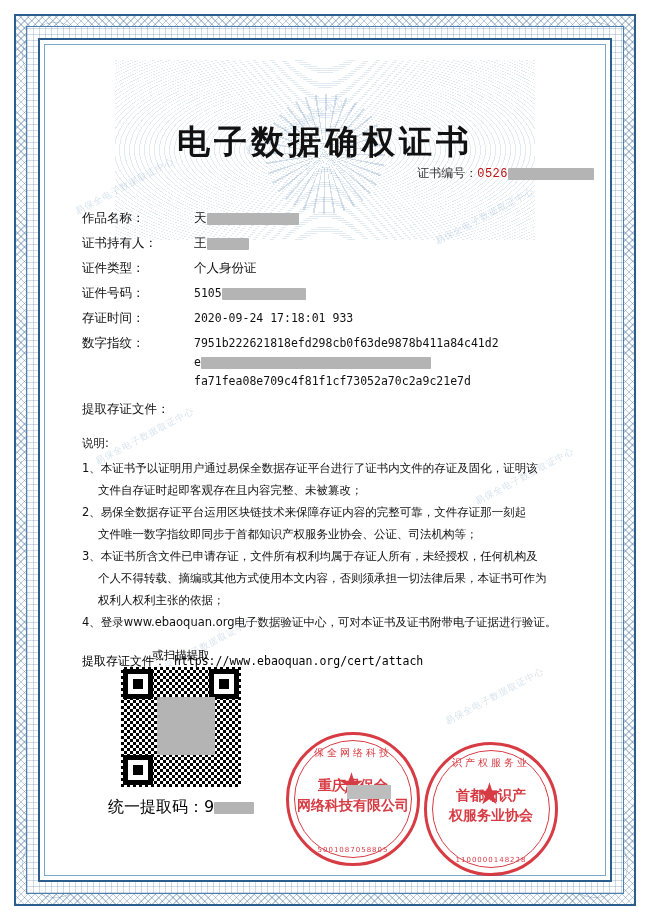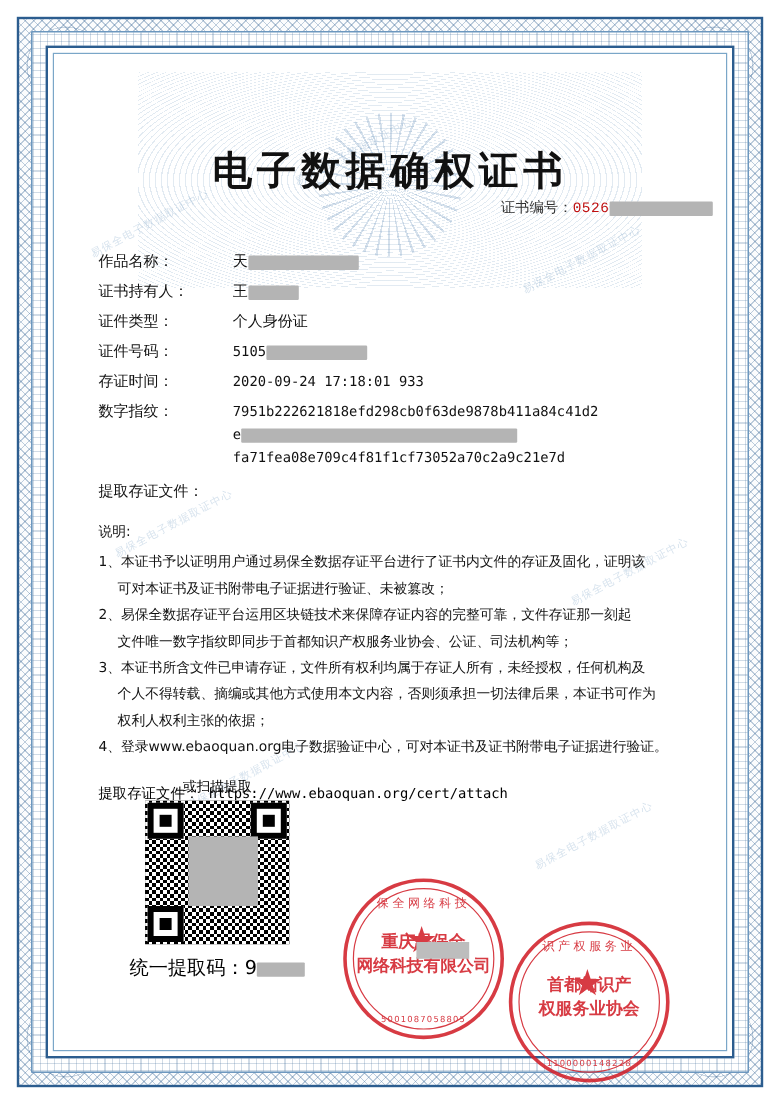--- a/index.html
+++ b/index.html
@@ -249,21 +249,21 @@
   
   .seal {
     position: absolute;
     width: 128px; height: 128px;
     border-radius: 50%;
     border: 3px solid #d2202a;
     color: #d2202a;
     opacity: .88;
   }
   .seal.left { left: 286px; top: 732px; }
-  .seal.right { left: 424px; top: 768px; }
+  .seal.right { left: 424px; top: 742px; }
   .seal .ring {
     position: absolute;
     left: 5px; top: 5px; right: 5px; bottom: 5px;
     border: 1px solid #d2202a;
     border-radius: 50%;
   }
   .seal .arc-top,
   .seal .arc-bottom {
     position: absolute;
     left: 0; right: 0;
@@ -375,21 +375,21 @@
 
       <div class="frow">
         <div class="flabel">提取存证文件：</div>
       </div>
 
     </div>
 
     <div class="note">
       <div class="note-title">说明:</div>
       <p>1、本证书予以证明用户通过易保全数据存证平台进行了证书内文件的存证及固化，证明该</p>
-      <p class="ind">可对本证书及证书附带电子证据进行验证、未被篡改；</p>
+      <p class="ind">文件自存证时起即客观存在且内容完整、未被篡改；</p>
       <p>2、易保全数据存证平台运用区块链技术来保障存证内容的完整可靠，文件存证那一刻起</p>
       <p class="ind">文件唯一数字指纹即同步于首都知识产权服务业协会、公证、司法机构等；</p>
       <p>3、本证书所含文件已申请存证，文件所有权利均属于存证人所有，未经授权，任何机构及</p>
       <p class="ind">个人不得转载、摘编或其他方式使用本文内容，否则须承担一切法律后果，本证书可作为</p>
       <p class="ind">权利人权利主张的依据；</p>
       <p>4、登录www.ebaoquan.org电子数据验证中心，可对本证书及证书附带电子证据进行验证。</p>
     </div>
 
     <div class="attach">
       <span class="lab">提取存证文件：</span>

